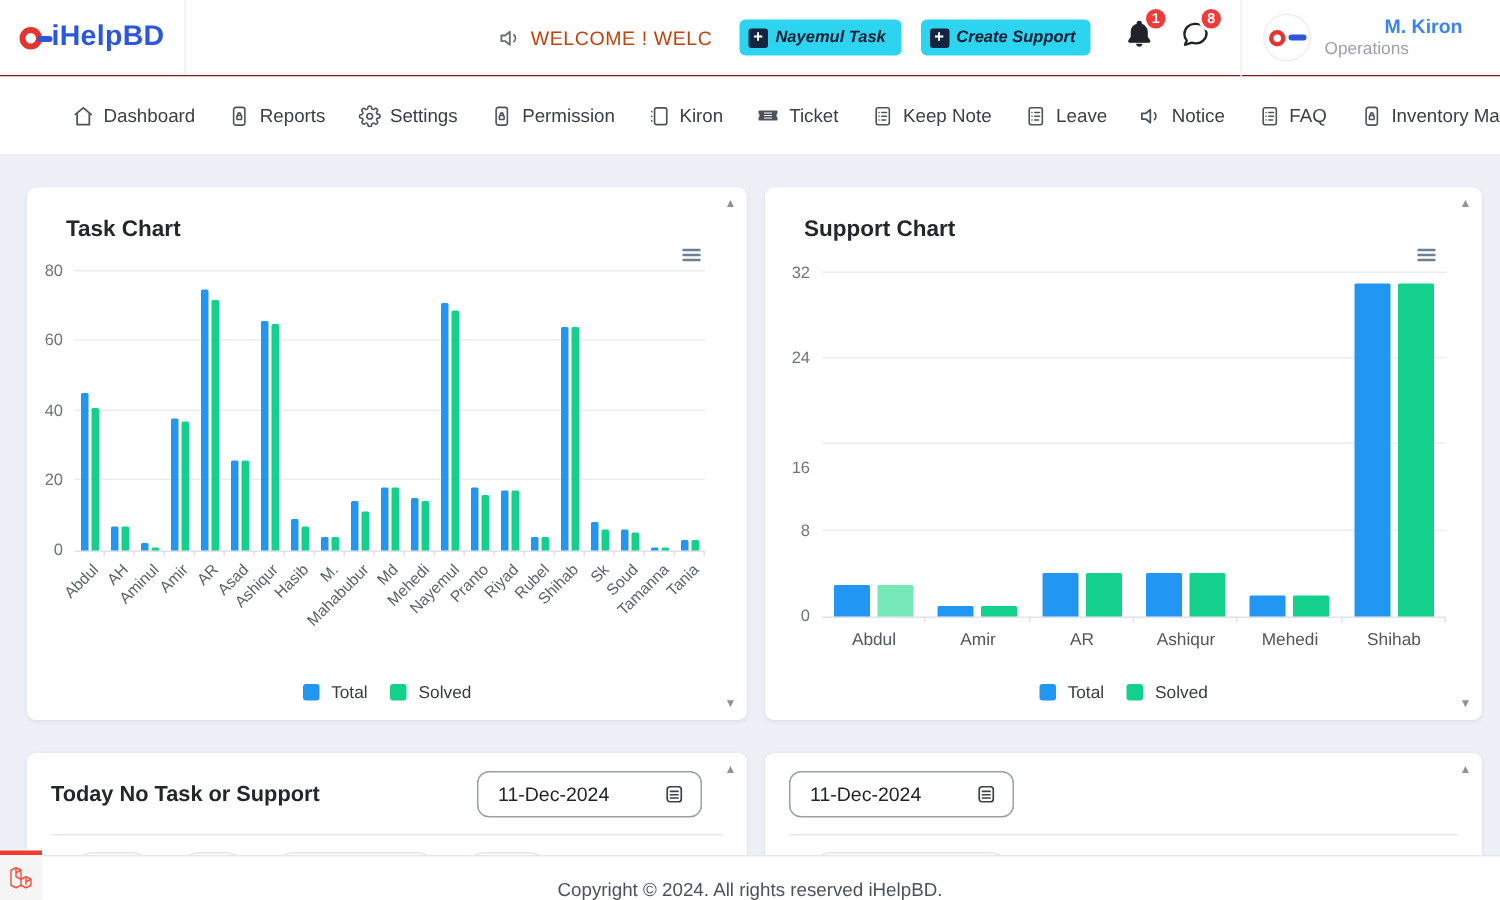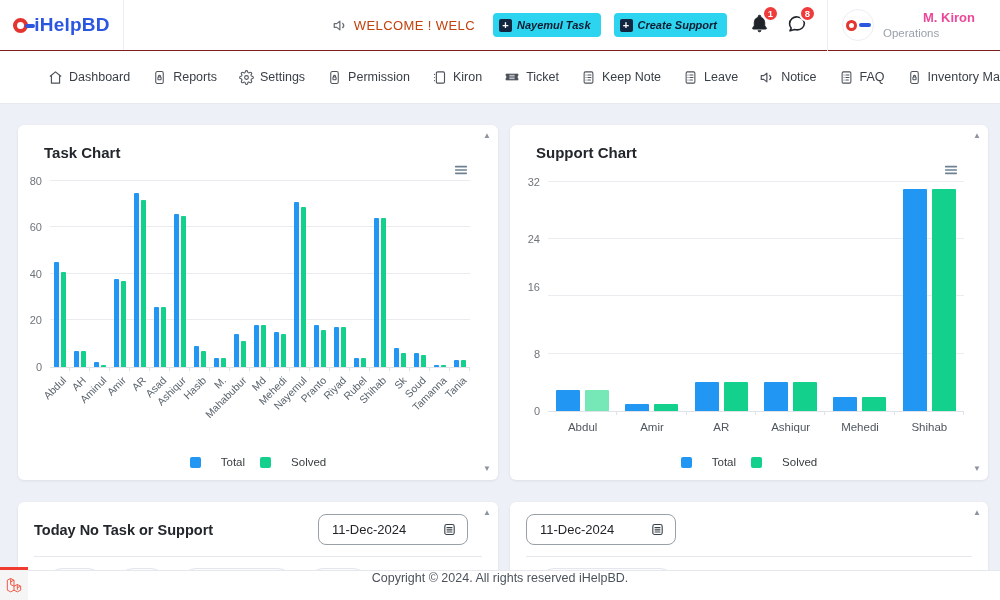--- a/index.html
+++ b/index.html
@@ -20,21 +20,21 @@
   .welcome svg { color:#6a6f76; }
   .cyan-btn { background:#2cd4f0; border:none; border-radius:4px; height:24px; padding:0 10px 0 6px; display:flex; align-items:center; gap:5px; font-family:inherit; font-size:11px; font-weight:bold; font-style:italic; color:#0c1b30; cursor:pointer; margin-right:13px; white-space:nowrap; }
   .plus-box { width:13px; height:13px; background:#13263f; color:#fff; font-style:normal; font-weight:bold; display:flex; align-items:center; justify-content:center; border-radius:2px; font-size:11px; line-height:1; }
   .icon-badge { position:relative; color:#20242a; margin-left:16px; cursor:pointer; }
   .icon-badge .badge { position:absolute; top:-8px; right:-9px; background:#ef3b3b; color:#fff; font-size:9.5px; font-weight:bold; min-width:17px; height:17px; border-radius:50%; display:flex; align-items:center; justify-content:center; border:2px solid #fff; font-style:normal; }
   .divider-v { width:1px; height:51px; background:#ededf3; margin:0 14px 0 20px; }
   .profile { display:flex; align-items:center; gap:9px; cursor:pointer; }
   .avatar { width:32px; height:32px; border-radius:50%; background:#fff; border:1px solid #eceef2; display:flex; align-items:center; justify-content:center; gap:2px; flex:none; }
   .avatar .ring { width:11px; height:11px; border:3px solid #e3342f; border-radius:50%; }
   .avatar .tag { width:12px; height:4px; background:#2b56e0; border-radius:2px; }
-  .uname { font-size:13px; font-weight:bold; color:#ec4899; line-height:1.25;padding-left:40px; }
+  .uname { font-size:13px; font-weight:bold; color:#3b82f6; line-height:1.25;padding-left:40px; }
   .urole { font-size:11.5px; color:#9ba1aa; line-height:1.25; }
   
   nav { height:53px; background:#fff; border-bottom:1px solid #e7e9f0; display:flex; align-items:center; gap:22px; padding-left:48px; }
   .nav-item { display:flex; align-items:center; gap:6px; font-size:12.5px; color:#393f46; cursor:pointer; white-space:nowrap; }
   .nav-item svg { color:#4d535b; flex:none; }
   
   main { padding:21px 14px 0 18px; display:grid; grid-template-columns:480px 478px; grid-template-rows:355px 130px; gap:22px 12px; }
   .card { background:#fff; border-radius:6px; box-shadow:0 1px 3px rgba(30,35,70,.07), 0 0 0 1px #edeff5; position:relative; }
   .chart-card { padding:14px; }
   .card-title { font-size:15px; font-weight:bold; color:#23272c; margin:5px 0 0 12px; }
@@ -43,33 +43,33 @@
   .scroll-down { position:absolute; bottom:7px; right:7px; font-size:8px; color:#8d939d; cursor:pointer; line-height:1; }
   .plot { position:absolute; border-bottom:1px solid #dfe2e8; }
   .gridline { position:absolute; left:0; right:0; height:1px; background:#eaecef; }
   .ytick { position:absolute; left:-40px; width:32px; text-align:right; font-size:11px; color:#70757c; }
   .slot { position:absolute; top:0; height:100%; display:flex; align-items:flex-end; justify-content:center; }
   .bar { border-radius:1px 1px 0 0; }
   .axis-tick { position:absolute; top:100%; width:1px; height:4px; background:#dfe2e8; }
   .xlabel-rot { position:absolute; top:calc(100% + 7px); right:50%; transform:rotate(-45deg); transform-origin:top right; white-space:nowrap; font-size:10.5px; color:#5a636c; }
   .xlabel-h { position:absolute; top:calc(100% + 10px); left:0; width:100%; text-align:center; font-size:11.5px; color:#50575f; }
   .legend { position:absolute; bottom:12px; left:0; width:100%; display:flex; justify-content:center; gap:15px; }
-  .legend-item { display:flex; align-items:flex-end; gap:20px; font-size:11.5px; color:#373d3f; cursor:pointer;margin-top:22px; }
+  .legend-item { display:flex; align-items:flex-start; gap:8px; font-size:11.5px; color:#373d3f; cursor:pointer;margin-top:22px; }
   .legend-swatch { width:11px; height:11px; border-radius:2px; }
   
   .bottom-card { padding:12px 16px; overflow:hidden; }
   .bc-head { display:flex; align-items:center; justify-content:space-between; padding-right:14px; }
   .bc-title { font-size:14.5px; font-weight:bold; color:#23272c; }
   .date-input { width:150px; height:31px; border:1px solid #98a0a8; border-radius:8px; display:flex; align-items:center; justify-content:space-between; padding:0 10px 0 13px; font-size:13px; color:#212529; cursor:pointer; background:#fff; }
   .date-input svg { color:#3a4148; }
   .bc-divider { border:none; border-top:1px solid #e5e8ee; margin-top:11px; }
   .chips { display:flex; gap:15px; margin-top:11px; padding-left:13px; }
   .chip { height:30px; border:1px solid #e3e6ec; background:#fcfcfe; border-radius:15px; flex:none; cursor:pointer; }
   
-  footer { position:absolute; left:0; right:0; bottom:0; height:30px; background:#fff; border-top:1px solid #e6e8ee; display:flex; align-items:flex-start; justify-content:center; font-size:12.5px; color:#4c535b; z-index:5; }
+  footer { position:absolute; left:0; right:0; bottom:0; height:30px; background:#fff; border-top:1px solid #e6e8ee; display:flex; align-items:flex-end; justify-content:center; font-size:12.5px; color:#4c535b; z-index:5; }
   .laravel-box { position:absolute; left:0; bottom:0; width:28px; height:33px; background:#f5f5f6; border-top:3px solid #ef3b30; z-index:6; display:flex; align-items:center; justify-content:center; cursor:pointer; }
 </style>
 </head>
 <body>
 
 <header>
   <div class="brand">
     <span class="brand-icon"></span>
     <span class="brand-text">iHelpBD</span>
   </div>
@@ -366,21 +366,21 @@
     <span class="menu-icon">
       <svg width="16" height="16" viewBox="0 0 24 24" fill="none" stroke="currentColor" stroke-width="2.4" stroke-linecap="round">
           <path d="M4 7h16M4 12h16M4 17h16"></path>
         </svg>
     </span>
     <div class="plot" id="chart-1" style="left: 38px; top: 58px; width: 416px; height: 229px;">
         <div class="ytick" style="bottom: -6px;">0</div>
         <div class="gridline" style="bottom: 57px;"></div>
         <div class="ytick" style="bottom: 51px;">8</div>
         <div class="gridline" style="bottom: 115px;"></div>
-        <div class="ytick" style="bottom: 118px;">16</div>
+        <div class="ytick" style="bottom: 93px;">16</div>
         <div class="gridline" style="bottom: 172px;"></div>
         <div class="ytick" style="bottom: 166px;">24</div>
         <div class="gridline" style="bottom: 229px;"></div>
         <div class="ytick" style="bottom: 223px;">32</div>
         <div class="slot" style="left: 0px; width: 69.3333px; gap: 5px;">
           <div class="bar" style="width: 24px; height: 21px; background: rgb(33, 150, 243);"></div>
           <div class="bar" style="width: 24px; height: 21px; background: rgb(118, 232, 184);"></div>
           <div class="axis-tick" style="right: 0px;"></div>
           <div class="xlabel-h">Abdul</div>
         </div>

